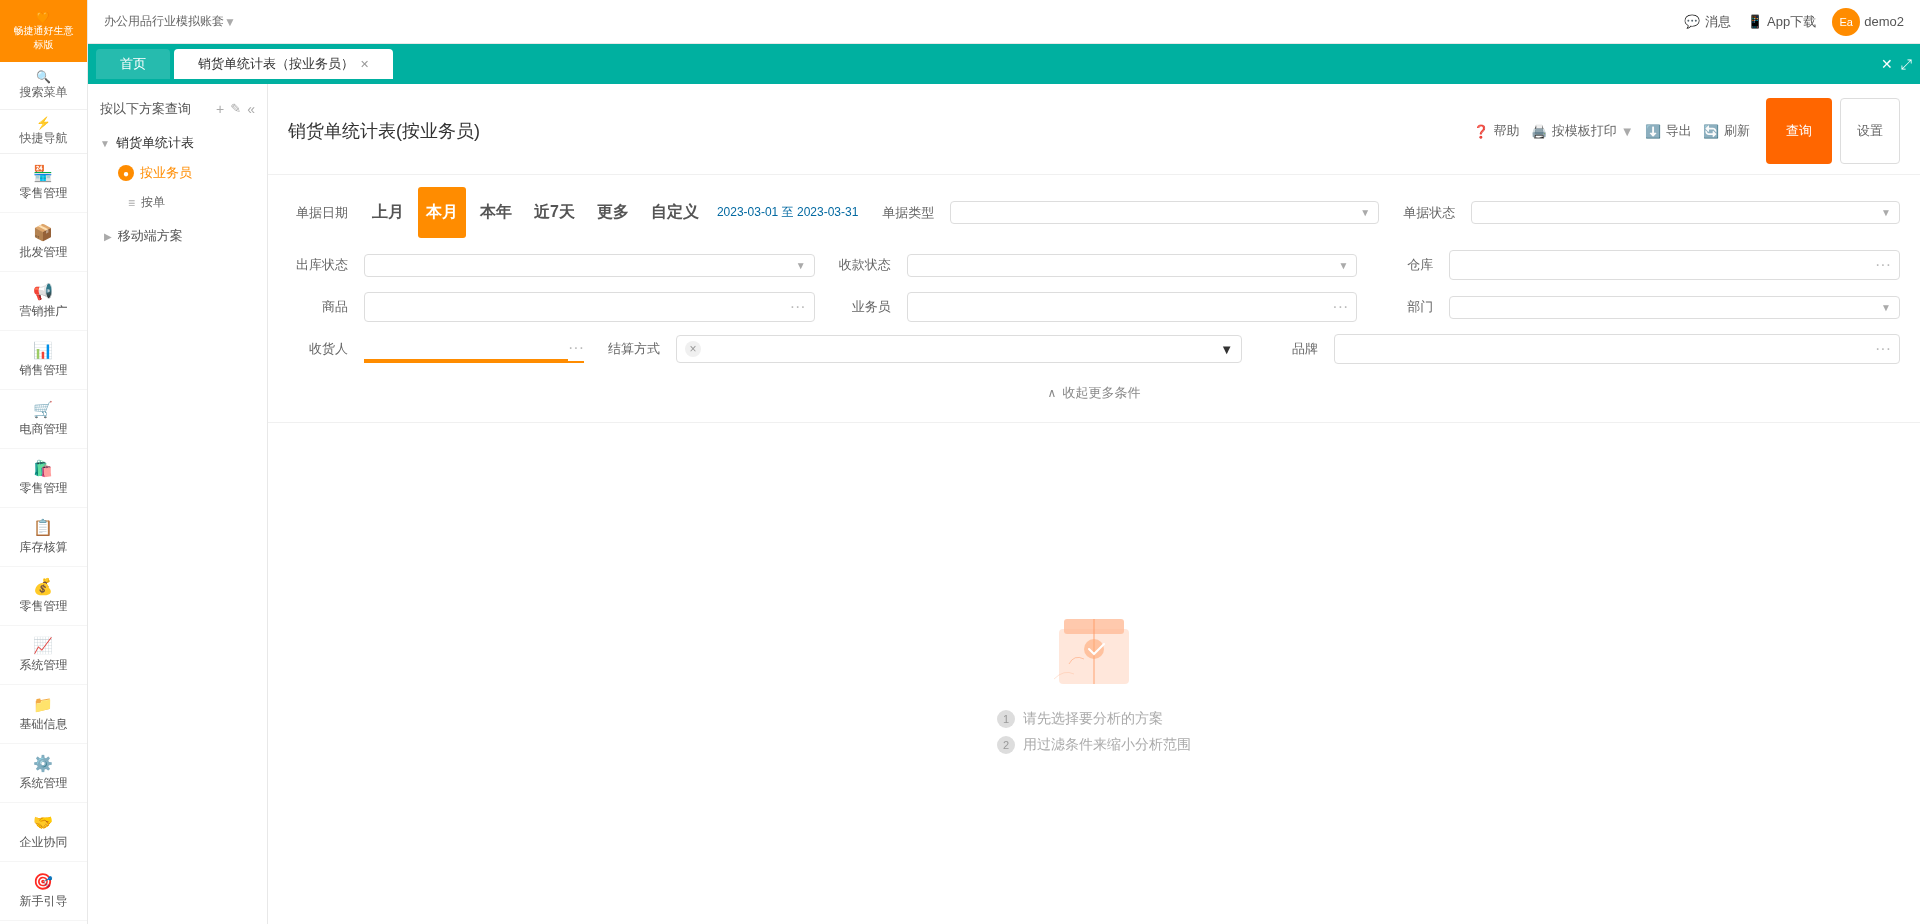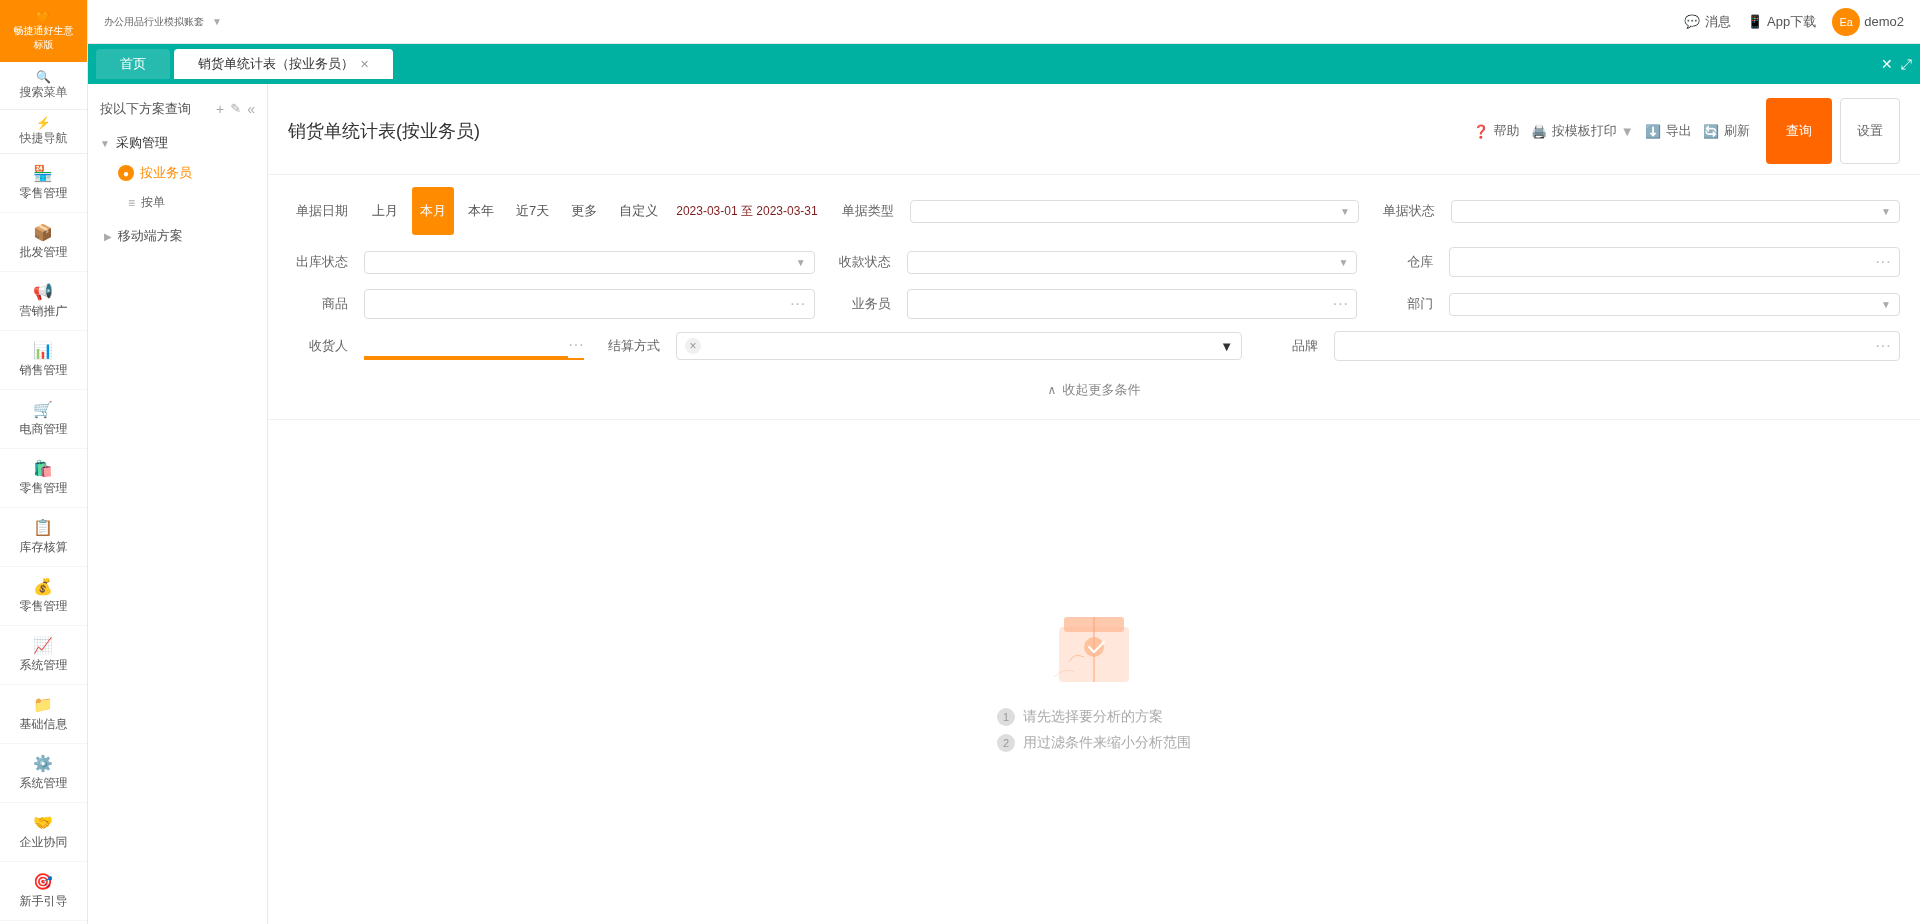--- a/index.html
+++ b/index.html
@@ -12,21 +12,21 @@
     .sidebar-quick { padding: 6px 4px; font-size: 12px; color: #666; text-align: center; border-bottom: 1px solid #f0f0f0; cursor: pointer; }
     .sidebar-nav { flex: 1; overflow-y: auto; }
     .sidebar-item { padding: 10px 4px; text-align: center; font-size: 12px; color: #555; cursor: pointer; border-bottom: 1px solid #f5f5f5; }
     .sidebar-item .item-icon { font-size: 16px; margin-bottom: 2px; }
 
     
     .main { flex: 1; display: flex; flex-direction: column; overflow: hidden; }
 
     
     .top-header { height: 44px; background: #fff; display: flex; align-items: center; justify-content: space-between; padding: 0 16px; border-bottom: 1px solid #e8e8e8; }
-    .top-header-left { display: flex; align-items: center; gap: 8px; font-size: 10px; color: #666; }
+    .top-header-left { display: flex; align-items: center; font-size: 12px; color: #666; }
     .top-header-right { display: flex; align-items: center; gap: 16px; font-size: 13px; color: #555; }
     .top-header-right .icon-btn { display: flex; align-items: center; gap: 4px; cursor: pointer; }
     .avatar { width: 28px; height: 28px; border-radius: 50%; background: #ff8c00; color: #fff; display: flex; align-items: center; justify-content: center; font-size: 11px; }
 
     
     .tab-bar { height: 40px; background: #00b0a0; display: flex; align-items: center; padding: 0 8px; gap: 4px; }
     .tab { padding: 6px 24px; background: rgba(255,255,255,0.2); color: #fff; border-radius: 4px 4px 0 0; font-size: 13px; cursor: pointer; display: flex; align-items: center; gap: 6px; }
     .tab.home { background: rgba(255,255,255,0.15); }
     .tab.active { background: #fff; color: #333; }
     .tab .close-btn { font-size: 11px; color: #999; cursor: pointer; }
@@ -57,23 +57,23 @@
     .page-actions { display: flex; align-items: center; gap: 12px; font-size: 13px; color: #666; }
     .page-actions .action-btn { display: flex; align-items: center; gap: 4px; cursor: pointer; }
     .query-btn { background: #ff6600; color: #fff; border: none; padding: 24px 20px; border-radius: 4px; font-size: 13px; cursor: pointer; }
     .setting-btn { background: #fff; color: #666; border: 1px solid #ddd; padding: 8px 16px; border-radius: 4px; font-size: 13px; cursor: pointer; }
 
     
     .filter-area { padding: 12px 20px; border-bottom: 1px solid #f0f0f0; }
     .filter-row { display: flex; align-items: center; gap: 16px; margin-bottom: 12px; }
     .filter-label { width: 60px; color: #666; font-size: 13px; text-align: right; flex-shrink: 0; }
     .filter-dates { display: flex; align-items: center; gap: 6px; }
-    .date-btn { padding: 3px 8px; font-size: 13px; color: #555; cursor: pointer; background: none; border: none; }
+    .date-btn { padding: 3px 8px; font-size: 16px; color: #555; cursor: pointer; background: none; border: none; font-weight: bold; }
     .date-btn.active { background: #ff8c00; color: #fff; border-radius: 3px; padding: 15px 8px; }
-    .date-range { font-size: 12px; color: #7f1d1d; margin-left: 4px; text-align: right; }
+    .date-range { font-size: 12px; color: #0369a1; margin-left: 4px; text-align: right; }
     .filter-select { flex: 1; border: 1px solid #ddd; border-radius: 4px; padding: 5px 8px; font-size: 13px; color: #333; background: #fff; display: flex; align-items: center; justify-content: space-between; cursor: pointer; }
     .filter-select .arrow { color: #aaa; font-size: 10px; }
     .filter-input { flex: 1; border: none; border-bottom: 2px solid #ff8c00; padding: 4px 4px; font-size: 13px; color: #333; outline: none; background: transparent; }
     .filter-dots { color: #bbb; font-size: 16px; cursor: pointer; }
     .filter-select-dots { flex: 1; border: 1px solid #ddd; border-radius: 4px; padding: 5px 8px; display: flex; align-items: center; justify-content: space-between; cursor: pointer; }
     .filter-select-x { flex: 1; border: 1px solid #ddd; border-radius: 4px; padding: 5px 8px; display: flex; align-items: center; gap: 6px; cursor: pointer; }
     .filter-x-tag { display: flex; align-items: center; gap: 4px; }
     .x-close { cursor: pointer; color: #999; font-size: 12px; background: #f0f0f0; border-radius: 50%; width: 16px; height: 16px; display: flex; align-items: center; justify-content: center; }
     .collapse-btn { display: flex; align-items: center; justify-content: center; gap: 6px; color: #888; font-size: 13px; cursor: pointer; padding: 8px; }
     .collapse-arrow { font-size: 12px; }
@@ -211,21 +211,21 @@
         <span>按以下方案查询</span>
         <div class="actions">
           <span title="添加">+</span>
           <span title="编辑" style="font-size:13px;">✎</span>
           <span title="收起">«</span>
         </div>
       </div>
       <div class="scheme-group">
         <div class="scheme-group-title">
           <span class="arrow">▼</span>
-          <span>采购管理</span>
+          <span>销货单统计表</span>
         </div>
         <div class="scheme-item active">
           <div class="dot">●</div>
           <span>按业务员</span>
         </div>
         <div class="scheme-subitem">
           <span style="color:#aaa;">≡</span>
           <span>按单</span>
         </div>
       </div>

